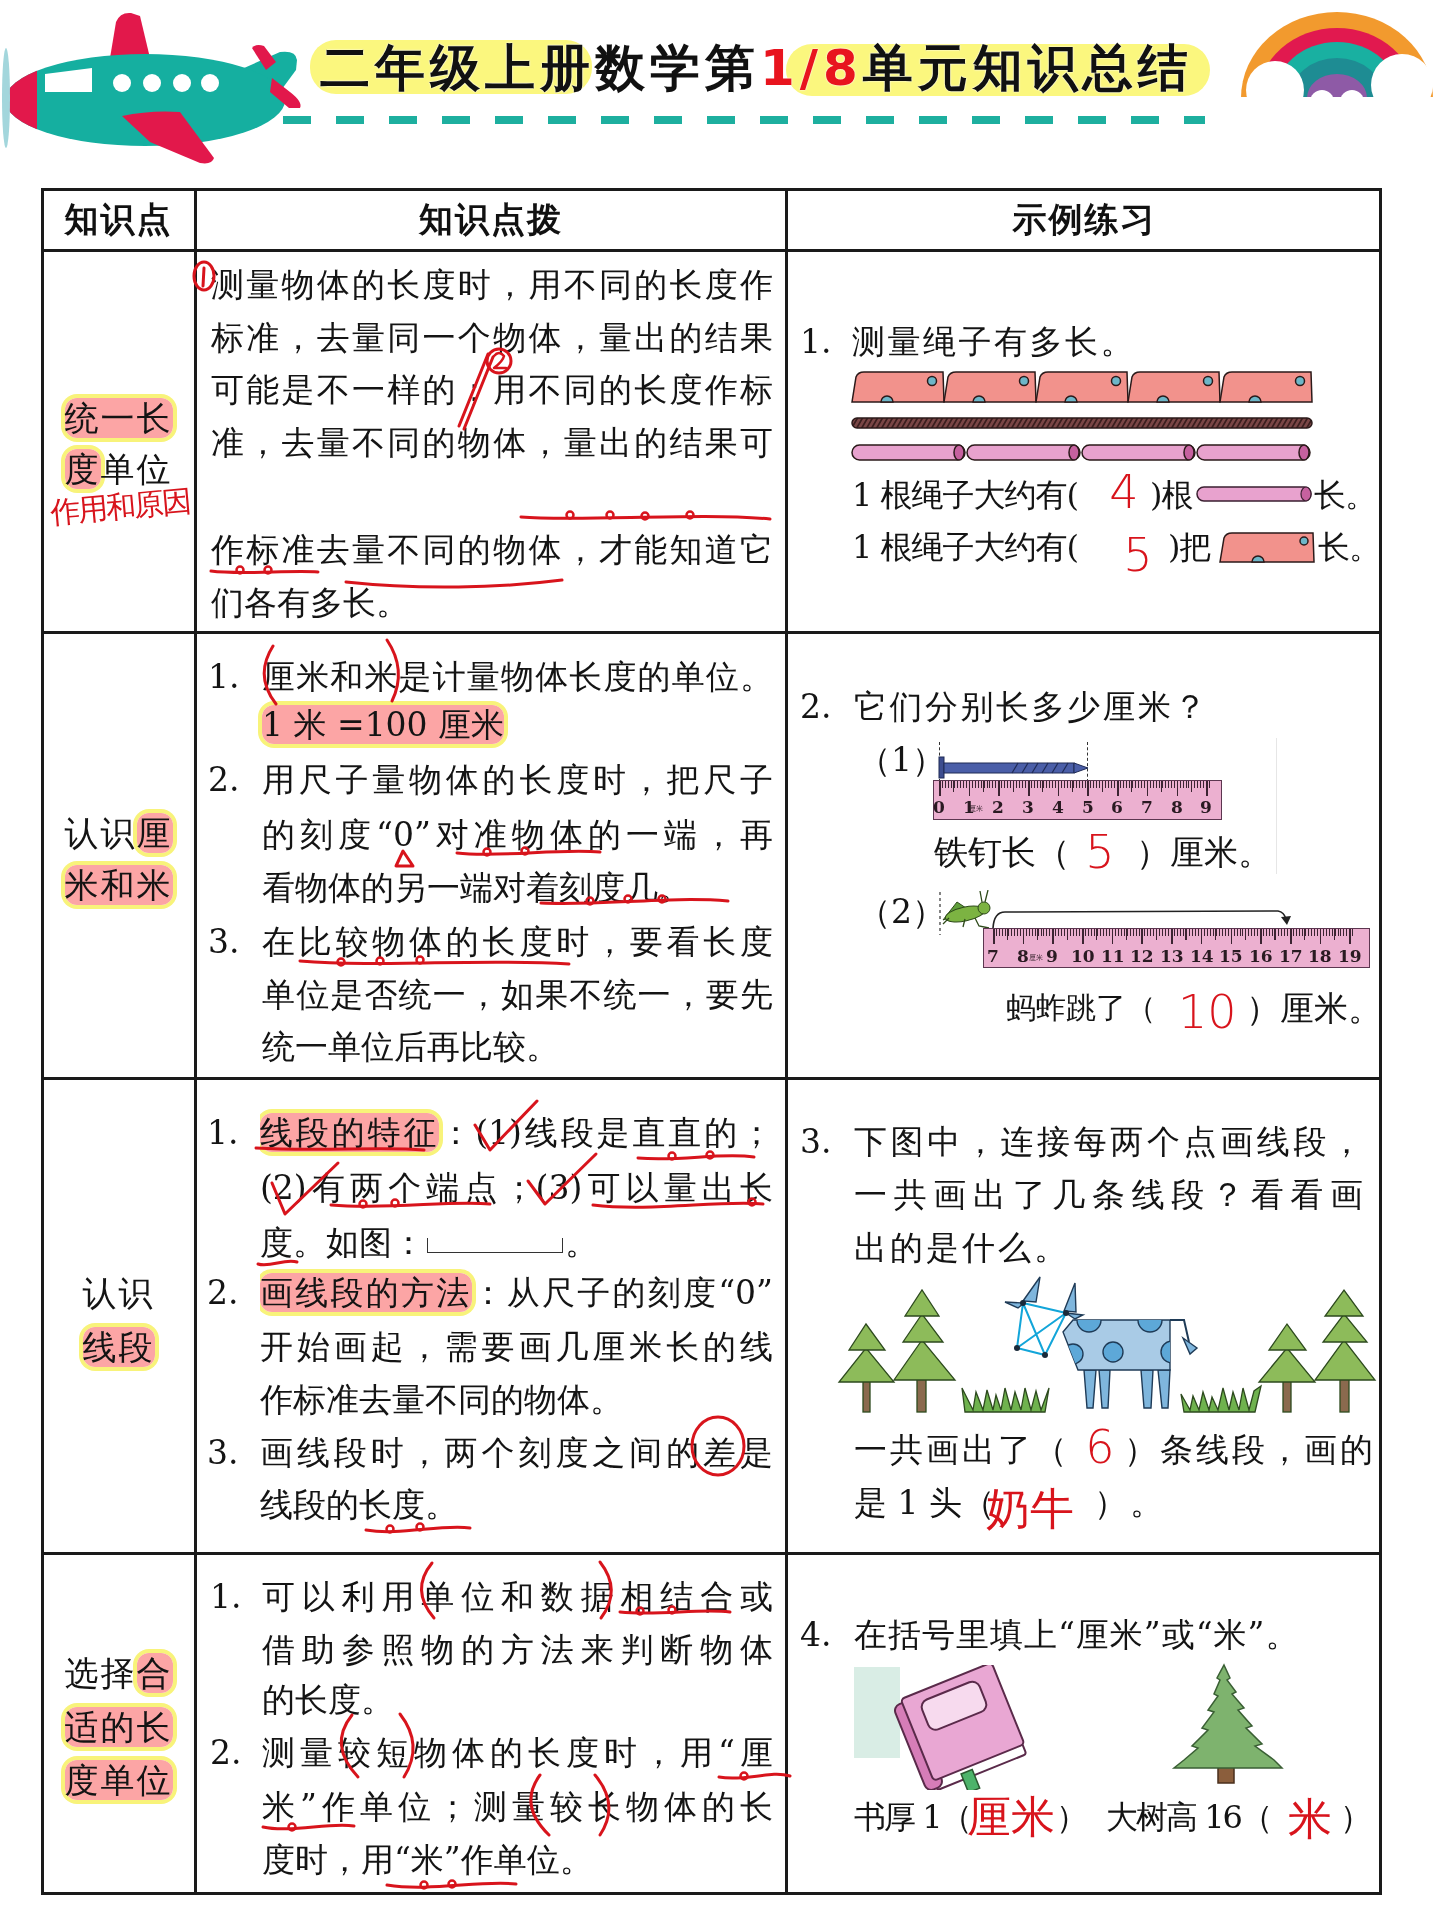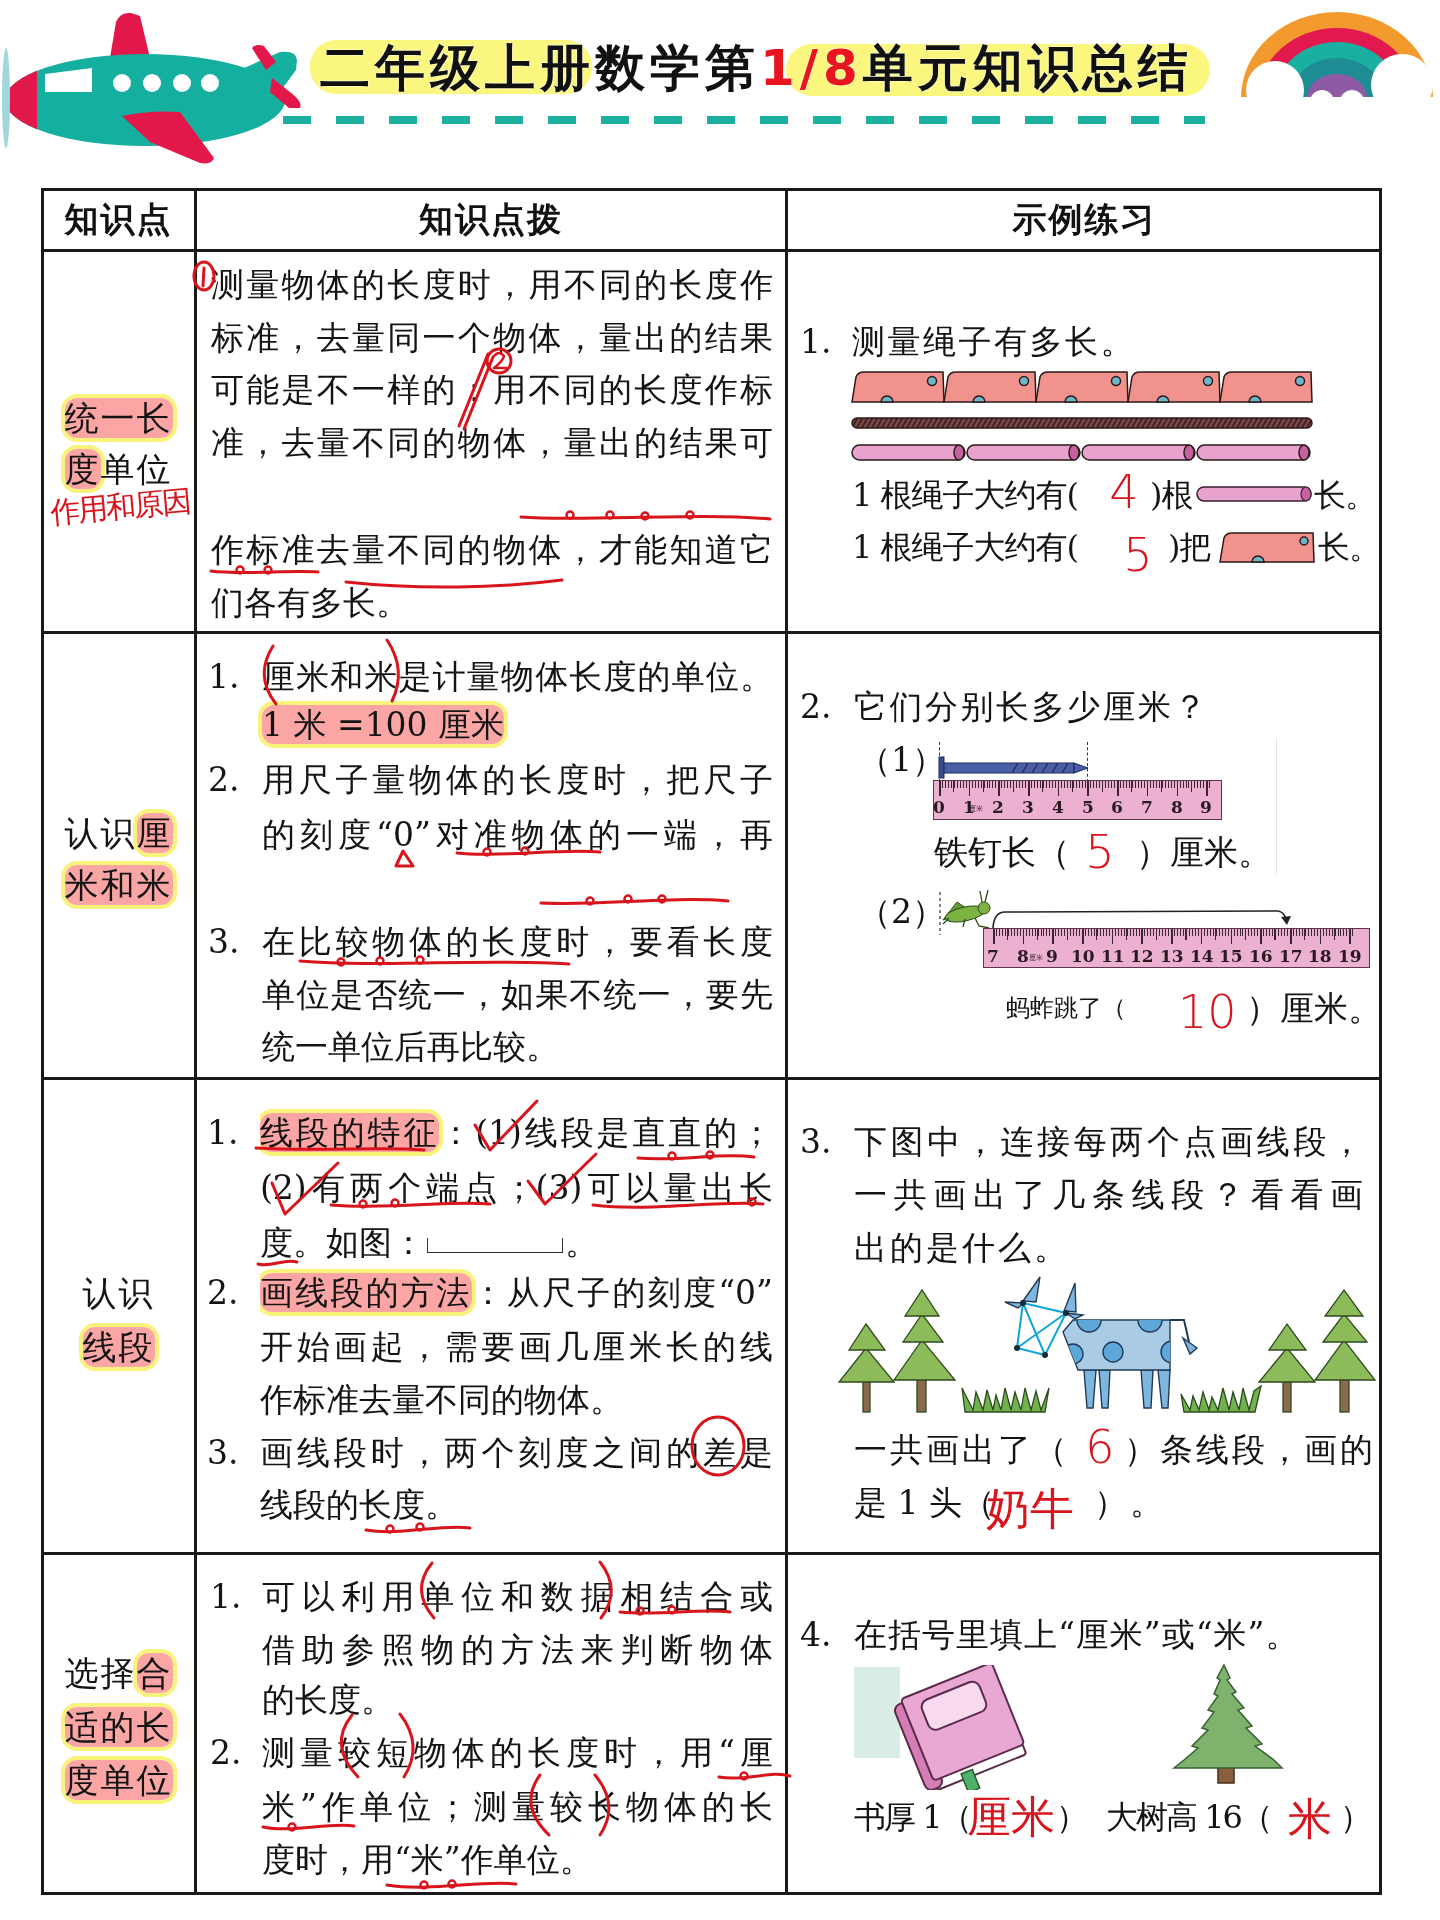--- a/index.html
+++ b/index.html
@@ -162,20 +162,21 @@
   <div class="topic" style="top:809px"><span>认识</span><span class="hl">厘</span></div>
   <div class="topic" style="top:861px"><span class="hl">米和米</span></div>
 
   <div class="num" style="left:208px;top:653px">1.</div>
   <div class="t j" style="left:262px;top:653px;width:511px">厘米和米是计量物体长度的单位。</div>
   <div class="t" style="left:262px;top:701px"><span class="hl">1 米 =100 厘米</span></div>
 
   <div class="num" style="left:208px;top:756px">2.</div>
   <div class="t j" style="left:262px;top:756px;width:511px">用尺子量物体的长度时，把尺子</div>
   <div class="t j" style="left:262px;top:811px;width:511px">的刻度“0”对准物体的一端，再</div>
+  <div class="t" style="left:262px;top:864px">看物体的另一端对着刻度几。</div>
 
   <div class="num" style="left:208px;top:918px">3.</div>
   <div class="t j" style="left:262px;top:918px;width:511px">在比较物体的长度时，要看长度</div>
   <div class="t j" style="left:262px;top:971px;width:511px">单位是否统一，如果不统一，要先</div>
   <div class="t" style="left:262px;top:1023px">统一单位后再比较。</div>
 
   <div class="ex" style="left:800px;top:683px;letter-spacing:0">2.</div>
   <div class="ex" style="left:854px;top:683px;letter-spacing:2.5px">它们分别长多少厘米？</div>
 
   <div class="ex" style="left:858px;top:736px;letter-spacing:0">（1）</div>
@@ -230,21 +231,21 @@
   <div class="rnum" style="left:1101px;top:946px;width:22px">11</div>
   <div class="rnum" style="left:1130px;top:946px;width:22px">12</div>
   <div class="rnum" style="left:1160px;top:946px;width:22px">13</div>
   <div class="rnum" style="left:1190px;top:946px;width:22px">14</div>
   <div class="rnum" style="left:1219px;top:946px;width:22px">15</div>
   <div class="rnum" style="left:1249px;top:946px;width:22px">16</div>
   <div class="rnum" style="left:1279px;top:946px;width:22px">17</div>
   <div class="rnum" style="left:1308px;top:946px;width:22px">18</div>
   <div class="rnum" style="left:1338px;top:946px;width:22px">19</div>
 
-  <div class="ex" style="left:1006px;top:984px;font-size:24px;letter-spacing:0">蚂蚱跳了（</div>
+  <div class="ex" style="left:1006px;top:984px;font-size:30px;letter-spacing:0">蚂蚱跳了（</div>
   <div class="ans" style="left:1178px;top:986px;width:58px">10</div>
   <div class="ex" style="left:1246px;top:984px;font-size:34px;letter-spacing:0">）厘米。</div>
 
   <div class="topic" style="top:1269px">认识</div>
   <div class="topic" style="top:1323px"><span class="hl">线段</span></div>
 
   <div class="num" style="left:207px;top:1109px">1.</div>
   <div class="t j" style="left:260px;top:1109px;width:513px"><span class="hl">线段的特征</span><span>：(1)线段是直直的；</span></div>
   <div class="t j" style="left:260px;top:1164px;width:513px">(2)有两个端点；(3)可以量出长</div>
   <div class="t" style="left:260px;top:1219px"><span>度。如图：</span><span class="seg"></span><span>。</span></div>

